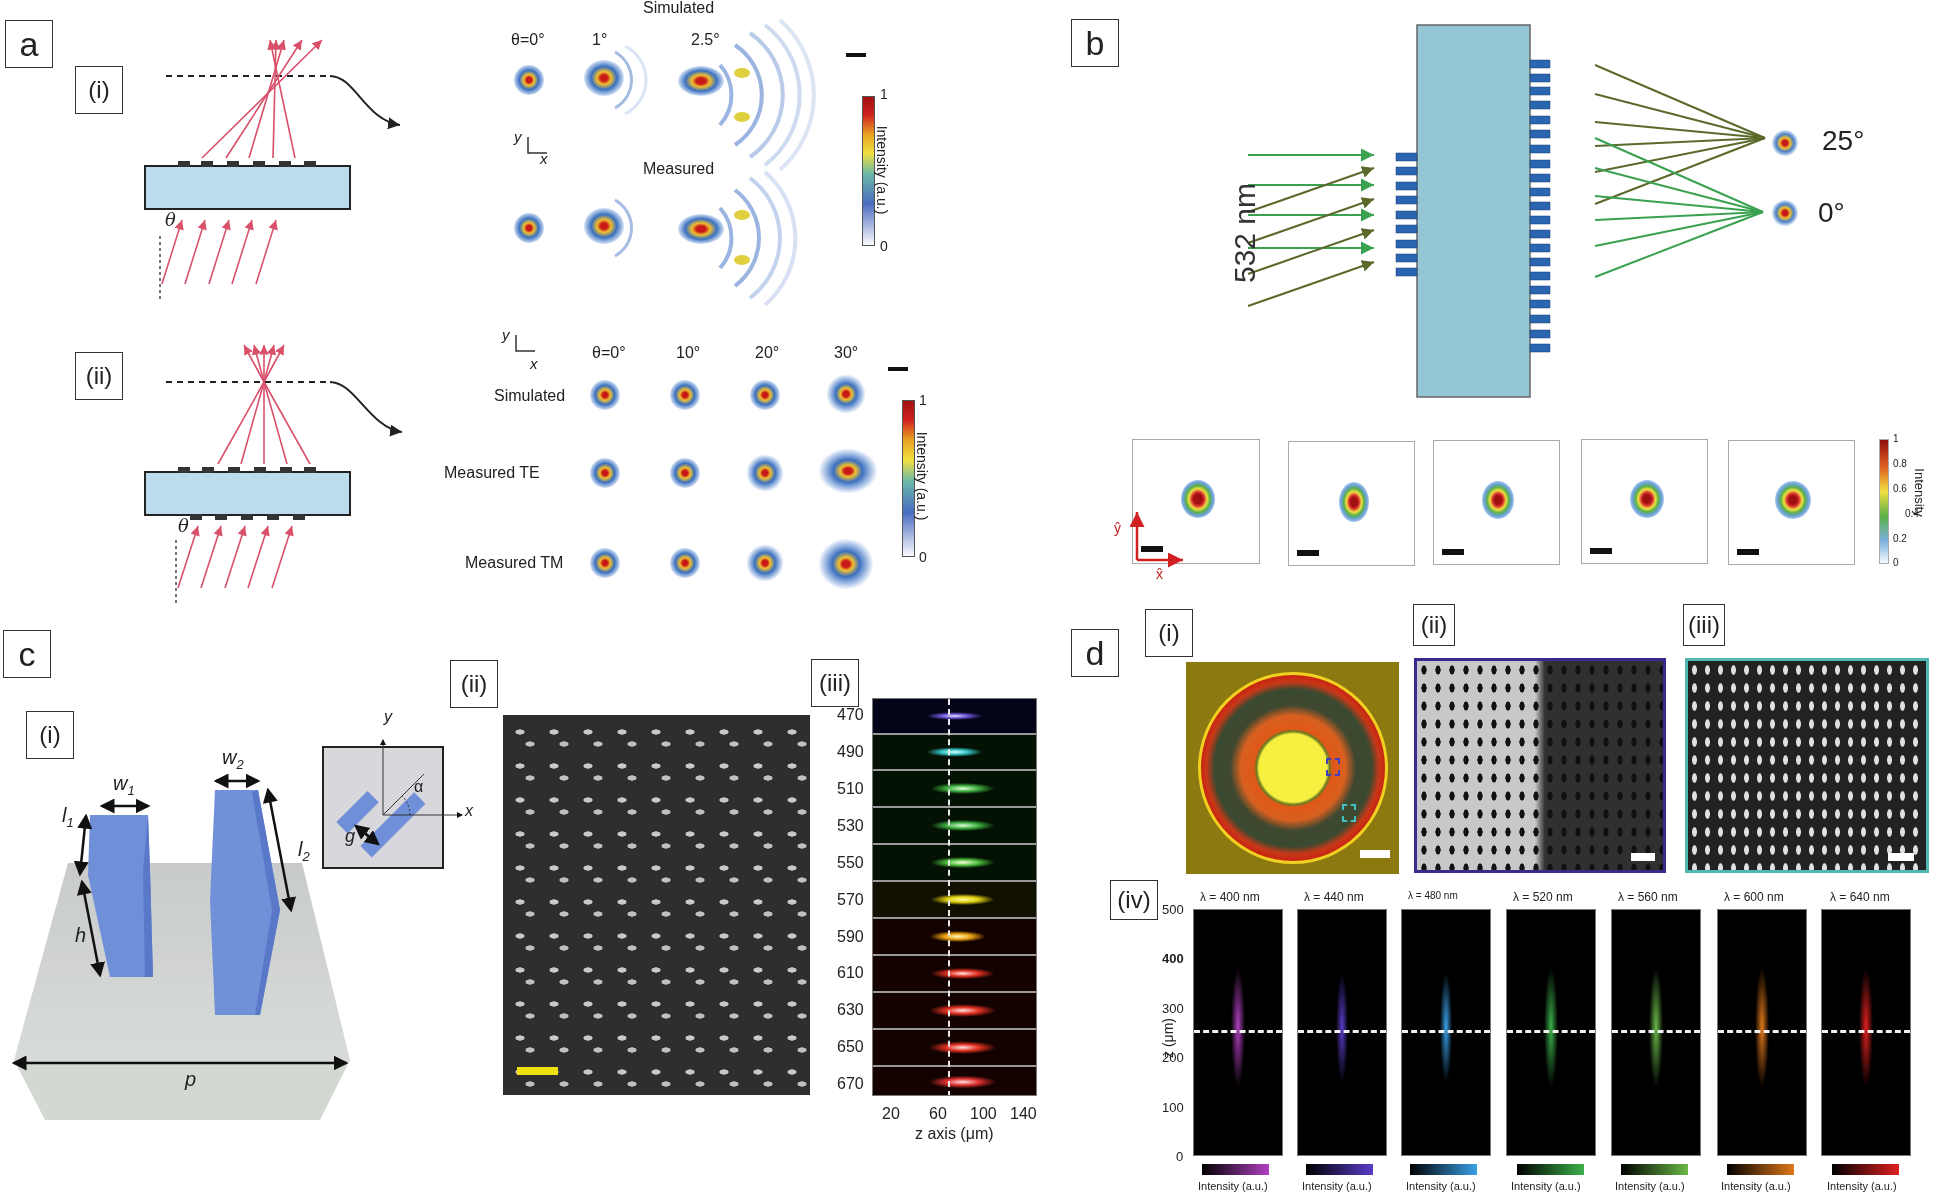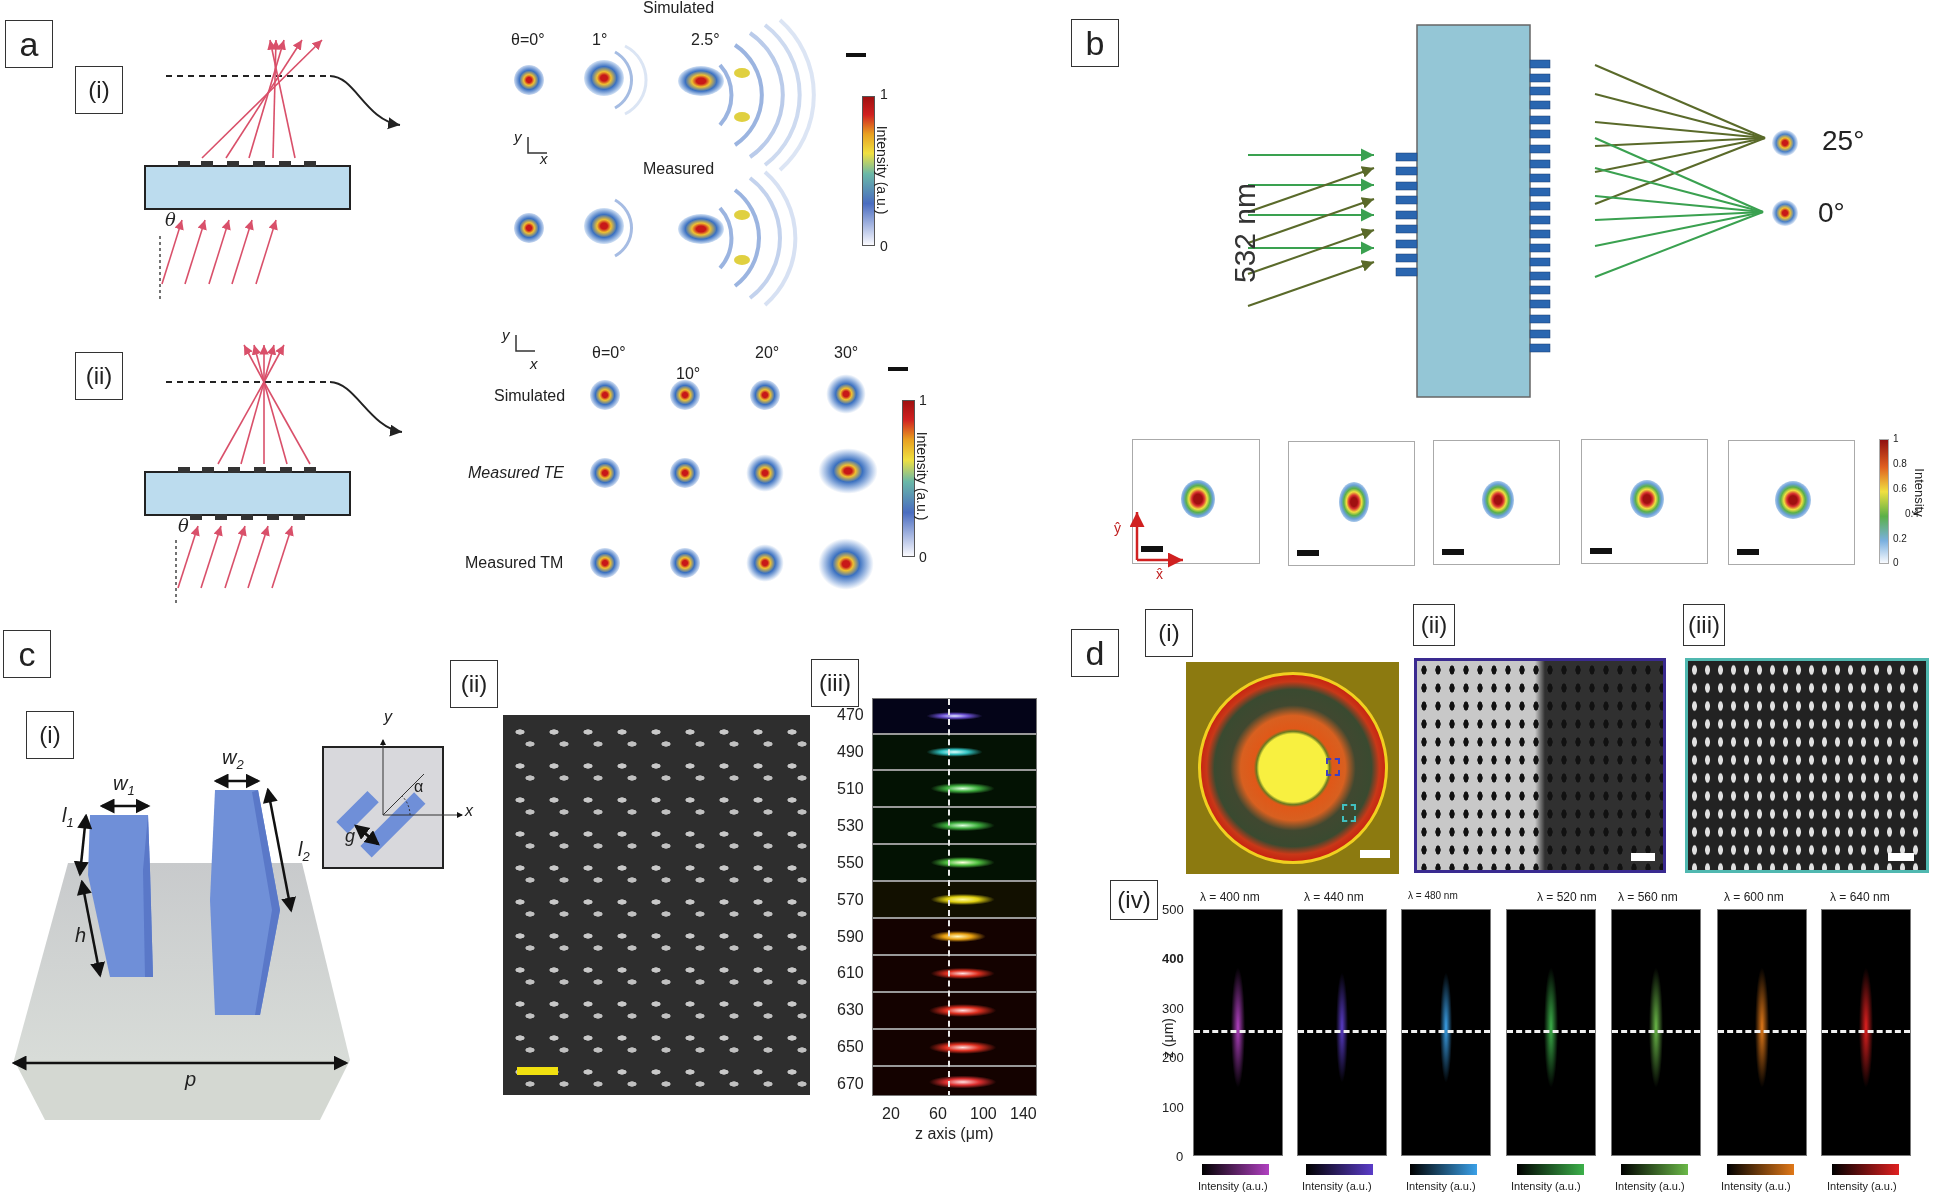--- a/index.html
+++ b/index.html
@@ -167,27 +167,27 @@
 </svg>
 <div class="txt" style="left:178px;top:515px;font-family:'DejaVu Serif',serif;font-style:italic;font-size:18px;">θ</div>
 
 <div class="txt" style="left:502px;top:326px;font-style:italic;font-size:15px;">y</div>
 <div class="txt" style="left:530px;top:355px;font-style:italic;font-size:15px;">x</div>
 <svg style="left:513px;top:333px;" width="30" height="25">
     <path d="M3,2 L3,18 L22,18" stroke="#333" stroke-width="1.5" fill="none"></path>
   </svg>
 
 <div class="txt" style="left:592px;top:344px;">θ=0°</div>
-<div class="txt" style="left:676px;top:344px;margin-top:21px;">10°</div>
+<div class="txt" style="left:676px;top:344px;">10°</div>
 <div class="txt" style="left:755px;top:344px;">20°</div>
 <div class="txt" style="left:834px;top:344px;">30°</div>
 <div class="scalebar" style="left:888px;top:367px;width:20px;height:4px;"></div>
 
 <div class="txt" style="left:494px;top:387px;">Simulated</div>
-<div class="txt" style="left:468px;top:464px;font-style:italic;">Measured TE</div>
+<div class="txt" style="left:444px;top:464px;">Measured TE</div>
 <div class="txt" style="left:465px;top:554px;">Measured TM</div>
 
 <div class="spot" style="left:590px;top:380px;width:30px;height:30px;background:radial-gradient(circle,#c81818 0 12%,#f0c030 25%,#3a70c0 45%,#d0def2 70%,transparent 75%);"></div>
 <div class="spot" style="left:670px;top:380px;width:30px;height:30px;background:radial-gradient(circle,#c81818 0 12%,#f0c030 25%,#3a70c0 45%,#d0def2 70%,transparent 75%);"></div>
 <div class="spot" style="left:750px;top:380px;width:30px;height:30px;background:radial-gradient(circle,#c81818 0 12%,#f0c030 25%,#3a70c0 45%,#d0def2 70%,transparent 75%);"></div>
 <div class="spot" style="left:826px;top:374px;width:40px;height:40px;background:radial-gradient(circle,#c81818 0 10%,#f0c030 20%,#3a70c0 36%,#d0def2 62%,transparent 70%);"></div>
 
 <div class="spot" style="left:590px;top:458px;width:30px;height:30px;background:radial-gradient(circle,#c81818 0 12%,#f0c030 25%,#3a70c0 45%,#d0def2 70%,transparent 75%);"></div>
 <div class="spot" style="left:670px;top:458px;width:30px;height:30px;background:radial-gradient(circle,#c81818 0 12%,#f0c030 25%,#3a70c0 45%,#d0def2 70%,transparent 75%);"></div>
 <div class="spot" style="left:746px;top:454px;width:38px;height:38px;background:radial-gradient(circle,#c81818 0 10%,#f0c030 20%,#3a70c0 38%,#d0def2 62%,transparent 70%);"></div>
@@ -467,21 +467,21 @@
     <div class="abs" style="left:0;right:0;top:120px;border-top:3px dashed #f0f0f0;"></div>
   </div>
 <div class="abs" style="left:1306px;top:1164px;width:67px;height:11px;background:linear-gradient(90deg,#000,#5a3cc8);"></div>
 
 <div class="txt" style="left:1408px;top:890px;font-size:10px;">λ = 480 nm</div>
 <div class="dark-frame" style="left:1401px;top:909px;width:90px;height:247px;background:radial-gradient(ellipse 6px 55px at 50% 48%,#3aa0e8,transparent),#000;">
     <div class="abs" style="left:0;right:0;top:120px;border-top:3px dashed #f0f0f0;"></div>
   </div>
 <div class="abs" style="left:1410px;top:1164px;width:67px;height:11px;background:linear-gradient(90deg,#000,#3aa0e8);"></div>
 
-<div class="txt" style="left:1513px;top:890px;font-size:12px;margin-left:24px;">λ = 520 nm</div>
+<div class="txt" style="left:1513px;top:890px;font-size:12px;">λ = 520 nm</div>
 <div class="dark-frame" style="left:1506px;top:909px;width:90px;height:247px;background:radial-gradient(ellipse 7px 60px at 50% 48%,#3cb04a,transparent),#000;">
     <div class="abs" style="left:0;right:0;top:120px;border-top:3px dashed #f0f0f0;"></div>
   </div>
 <div class="abs" style="left:1517px;top:1164px;width:67px;height:11px;background:linear-gradient(90deg,#000,#3cb04a);"></div>
 
 <div class="txt" style="left:1618px;top:890px;font-size:12px;">λ = 560 nm</div>
 <div class="dark-frame" style="left:1611px;top:909px;width:90px;height:247px;background:radial-gradient(ellipse 7px 60px at 50% 48%,#6ab848,transparent),#000;">
     <div class="abs" style="left:0;right:0;top:120px;border-top:3px dashed #f0f0f0;"></div>
   </div>
 <div class="abs" style="left:1621px;top:1164px;width:67px;height:11px;background:linear-gradient(90deg,#000,#6ab848);"></div>

